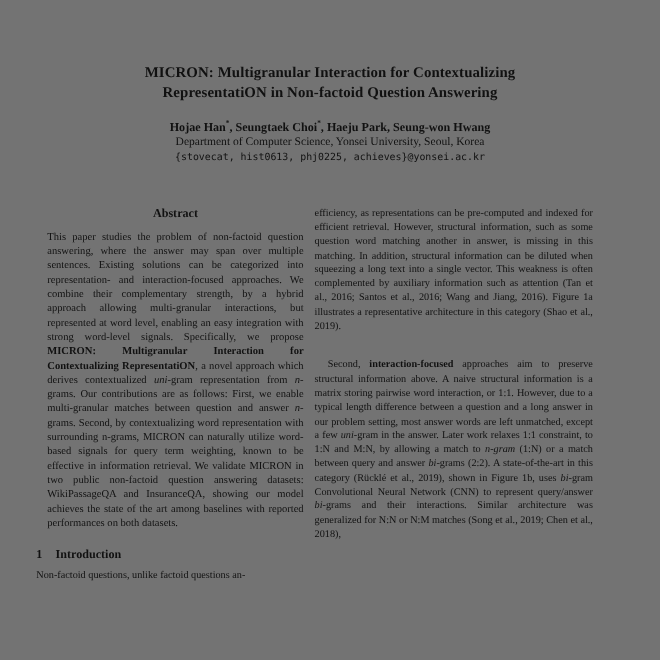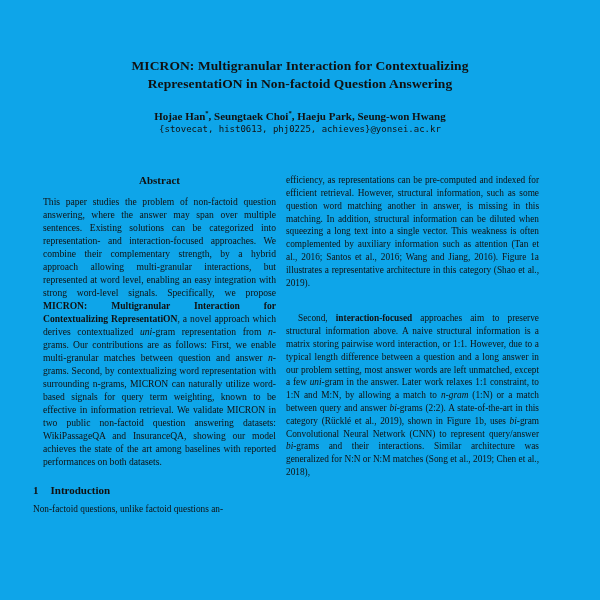--- a/index.html
+++ b/index.html
@@ -5,21 +5,21 @@
   html, body {
     margin: 0;
     padding: 0;
     background: #ffffff;
   }
   .page {
     position: relative;
     width: 600px;
     height: 600px;
     overflow: hidden;
-    background: #0ea5e9;
+    background: #737373;
     color: #111111;
     font-family: "Liberation Serif", "DejaVu Serif", serif;
     -webkit-hyphens: auto;
     hyphens: auto;
   }
   .paper-header {
     text-align: center;
     padding-top: 57px;
   }
   .title {
@@ -87,20 +87,21 @@
 <body>
 
 <div class="page">
 
   <header class="paper-header">
     <h1 class="title">
       <span>MICRON: Multigranular Interaction for Contextualizing</span>
       <span>RepresentatiON in Non-factoid Question Answering</span>
     </h1>
     <div class="authors"><span>Hojae Han</span><span class="seg-sup">*</span><span>, Seungtaek Choi</span><span class="seg-sup">*</span><span>, Haeju Park, Seung-won Hwang</span></div>
+    <div class="affiliation">Department of Computer Science, Yonsei University, Seoul, Korea</div>
     <div class="emails">{stovecat, hist0613, phj0225, achieves}@yonsei.ac.kr</div>
   </header>
 
   <div class="columns">
 
     <div class="col">
       <h2 class="abstract-heading">Abstract</h2>
       <p class="abstract-text"><span>This paper studies the problem of non-factoid question answering, where the answer may span over multiple sentences. Existing solutions can be categorized into representation- and interaction-focused approaches. We combine their complementary strength, by a hybrid approach allowing multi-granular interactions, but represented at word level, enabling an easy integration with strong word-level signals. Specifically, we propose </span><span class="seg-bold">MICRON: Multigranular Interaction for Contextualizing RepresentatiON</span><span>, a novel approach which derives contextualized </span><span class="seg-italic">uni</span><span>-gram representation from </span><span class="seg-italic">n</span><span>-grams. Our contributions are as follows: First, we enable multi-granular matches between question and answer </span><span class="seg-italic">n</span><span>-grams. Second, by contextualizing word representation with surrounding n-grams, MICRON can naturally utilize word-based signals for query term weighting, known to be effective in information retrieval. We validate MICRON in two public non-factoid question answering datasets: WikiPassageQA and InsuranceQA, showing our model achieves the state of the art among baselines with reported performances on both datasets.</span></p>
       <h2 class="section-heading">
         <span class="sec-num">1</span><span class="sec-title">Introduction</span>

